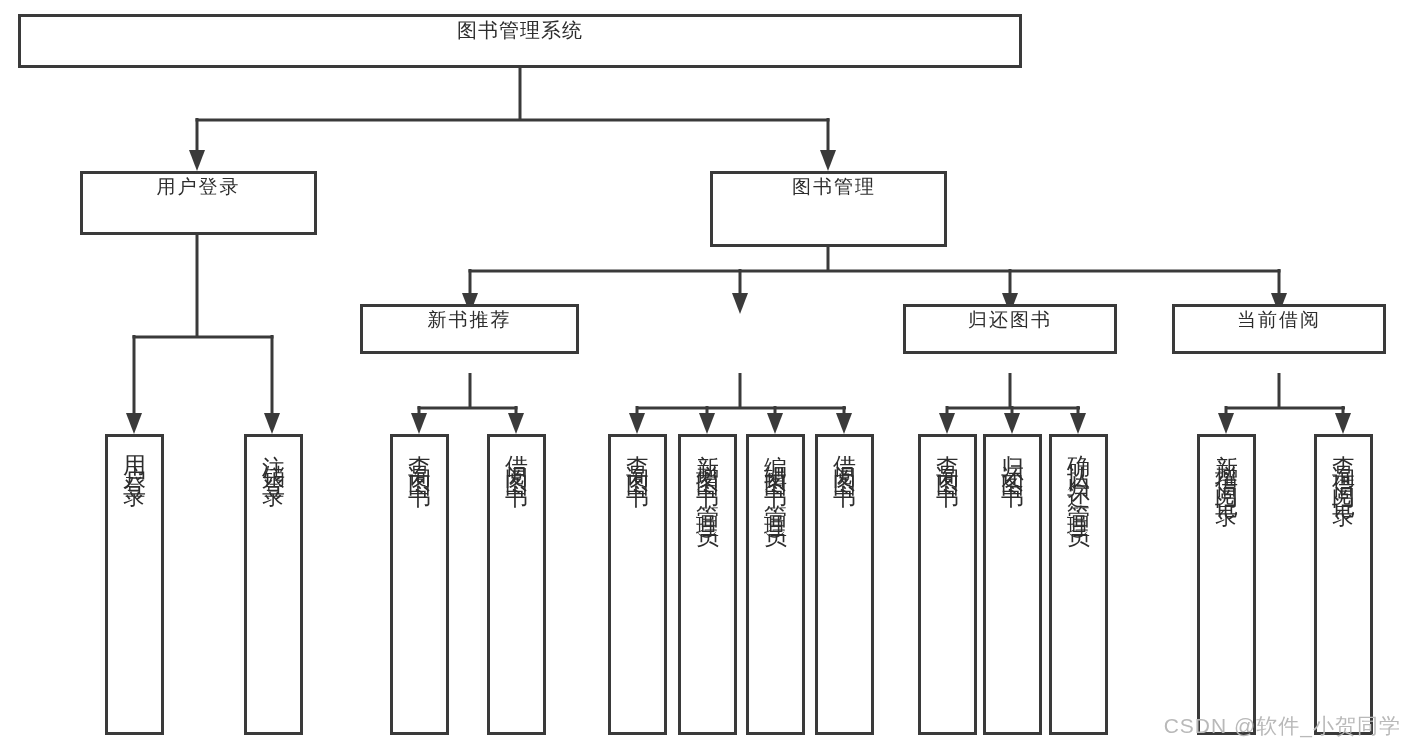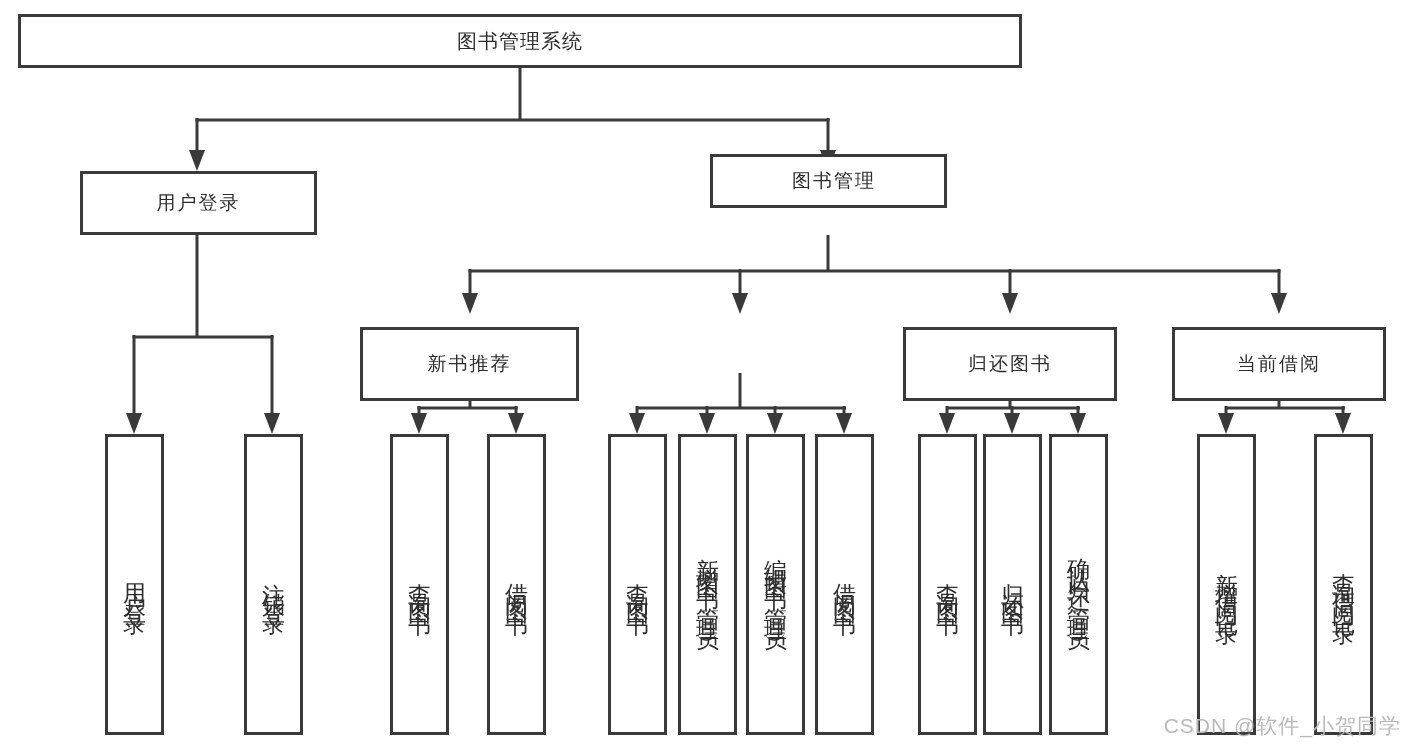--- a/index.html
+++ b/index.html
@@ -11,29 +11,29 @@
     font-family: "Liberation Sans", "DejaVu Sans", sans-serif;
     overflow: hidden;
   }
   svg.connectors { position: absolute; left: 0; top: 0; }
   .box {
     position: absolute;
     box-sizing: border-box;
     border: 3px solid #3a3a3a;
     background: #ffffff;
     display: flex;
-    align-items: center;
+    align-items: flex-start;
     justify-content: center;
     color: #2d2d2d;
     z-index: 2;
   }
   .root-box  { left: 18px;  top: 14px;  width: 1004px; height: 54px; }
   .lvl2-a    { left: 80px;  top: 171px; width: 237px;  height: 64px; }
-  .lvl2-b    { left: 710px; top: 154px; width: 237px;  height: 54px; padding-left: 11px; }
-  .lvl3      { top: 327px;  height: 74px; }
+  .lvl2-b    { left: 710px; top: 171px; width: 237px;  height: 76px; padding-left: 11px; }
+  .lvl3      { top: 304px;  height: 50px; }
   .lvl3-a    { left: 360px;  width: 219px; }
   .lvl3-b    { left: 633px;  width: 213px; }
   .lvl3-c    { left: 903px;  width: 214px; }
   .lvl3-d    { left: 1172px; width: 214px; }
   .leaf      { top: 434px; width: 59px; height: 301px; }
   .h-label    { font-size: 19px; letter-spacing: 2px; white-space: nowrap; }
   .root-label { font-size: 20px; letter-spacing: 1px; }
   .vtext {
     writing-mode: vertical-rl;
     text-orientation: mixed;

